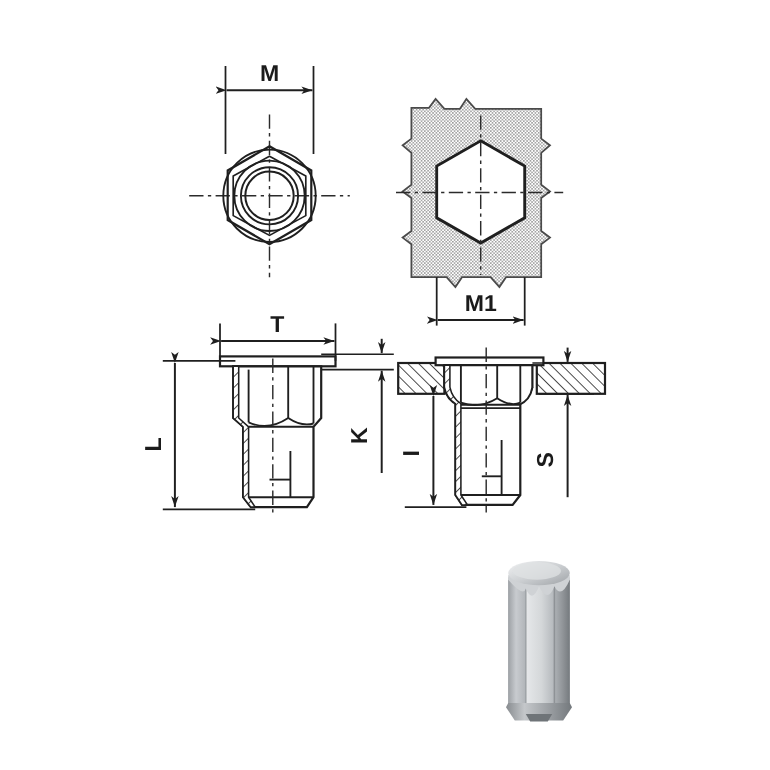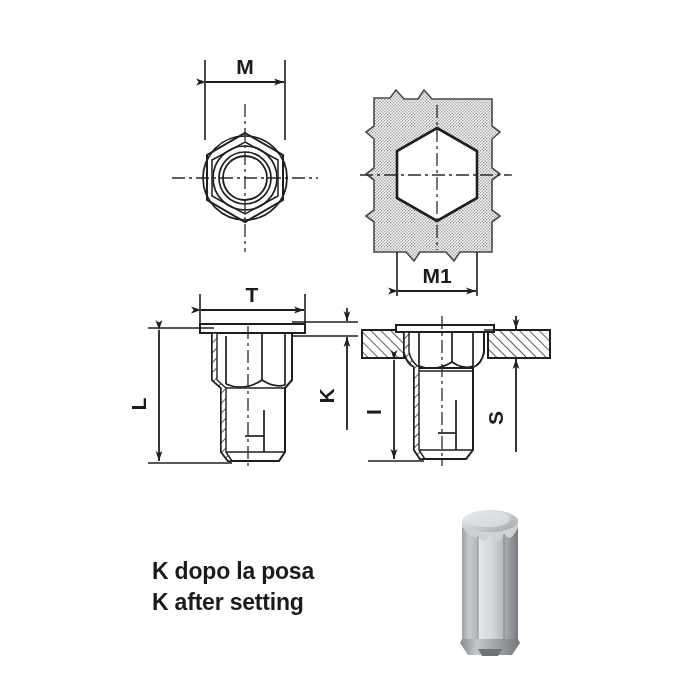--- a/index.html
+++ b/index.html
@@ -255,24 +255,20 @@
       <g>
         <line x1="484" y1="330" x2="540" y2="330" stroke="#1f1f1f" stroke-width="1.5"></line>
         <line x1="490" y1="358" x2="540" y2="358" stroke="#1f1f1f" stroke-width="1.5"></line>
         <line x1="516" y1="316" x2="516" y2="329" stroke="#1f1f1f" stroke-width="1.8" marker-end="url(#arrR)"></line>
         <line x1="516" y1="452" x2="516" y2="359" stroke="#1f1f1f" stroke-width="1.8" marker-end="url(#arrR)"></line>
         <text x="503" y="418" font-family="'Liberation Sans',sans-serif" font-size="21" font-weight="bold" fill="#1b1b1b" text-anchor="middle" transform="rotate(-90 503 418)">S</text>
       </g>
     </g>
   </svg>
 
-  <div class="caption-block">
-    <div class="caption-line">K dopo la posa</div>
-    <div class="caption-line">K after setting</div>
-  </div>
 
   <svg class="photo" viewBox="0 0 76 160" xmlns="http://www.w3.org/2000/svg">
 
     <path d="M 10,22 L 10,138 L 22,150 L 54,150 L 66,138 L 66,22 L 38,12 Z" fill="#b9bcc0"></path>
     <path d="M 10,24 L 10,138 L 26,146 L 26,30 Z" fill="url(#photoL)"></path>
     <path d="M 26,28 L 26,147 L 52,147 L 52,28 Z" fill="url(#photoM)"></path>
     <path d="M 52,28 L 52,147 L 66,138 L 66,24 Z" fill="url(#photoR)"></path>
 
     <path d="M 26,30 L 26,146" stroke="#9fa3a7" stroke-width="1.4" fill="none"></path>
     <path d="M 52,28 L 52,146" stroke="#8e9296" stroke-width="1.4" fill="none"></path>

